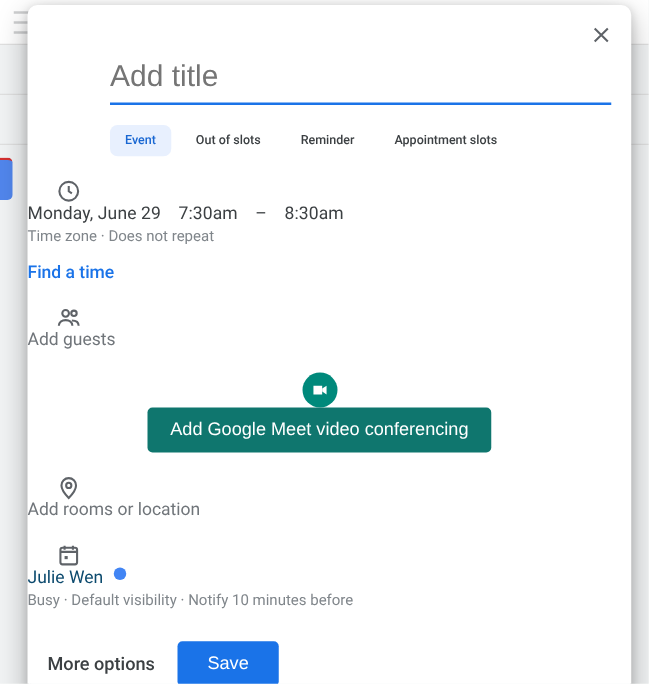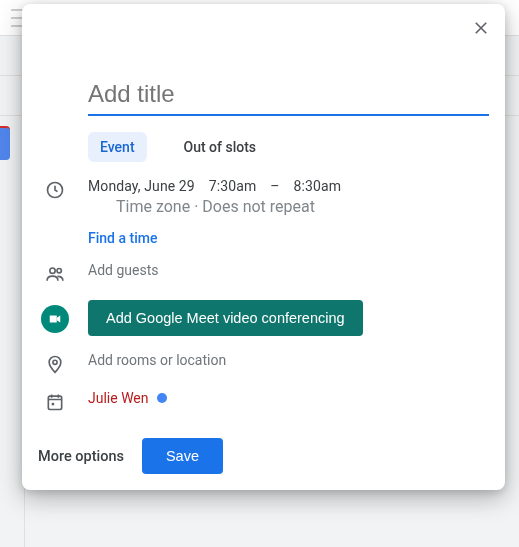--- a/index.html
+++ b/index.html
@@ -51,55 +51,56 @@
     justify-content: flex-end;
     padding: 8px 8px 0 0;
   }
   .close-btn {
     width: 32px; height: 32px;
     border-radius: 50%;
     display: flex; align-items: center; justify-content: center;
     color: #5f6368;
     cursor: pointer;
   }
-  .title-wrap { padding: 0 16px 0 66px; margin-top: 32px; }
+  .title-wrap { padding: 0 16px 0 66px; }
   .title-input {
     width: 100%;
     border: none;
     border-bottom: 2px solid #1a73e8;
     font-size: 24px;
     font-weight: 400;
     color: #3c4043;
     padding: 4px 0 6px 0;
     outline: none;
     background: transparent;
   }
   .title-input::placeholder { color: #757575; }
   .tabs {
     display: flex;
-    gap: 25px;
+    gap: 8px;
     padding: 16px 16px 8px 66px;
-    font-size: 14px;
+    font-size: 10px;
     font-weight: 500;
   }
   .tab {
     padding: 7px 12px;
     border-radius: 6px;
     color: #3c4043;
     cursor: pointer;
     white-space: nowrap;
   }
   .tab.active {
     background: #e8f0fe;
     color: #1967d2;
   }
   .row {
     display: flex;
     align-items: flex-start;
     padding: 8px 16px 8px 0;
+    flex-direction: column;
   }
   .row .icon-col {
     width: 66px;
     display: flex;
     justify-content: center;
     padding-top: 2px;
     color: #5f6368;
   }
   .row .content-col {
     flex: 1;
@@ -108,24 +109,23 @@
   }
   .datetime-line {
     display: flex;
     gap: 14px;
     align-items: center;
     font-size: 14px;
     color: #3c4043;
     letter-spacing: .1px;
   }
   .sub-line {
-    font-size: 16px;
+    font-size: 12px;
     color: #80868b;
     margin-top: 3px;
-    margin-left: 28px;
   }
   .link-text {
     color: #1a73e8;
     font-weight: 500;
     font-size: 14px;
     cursor: pointer;
     margin-top: 14px;
     display: inline-block;
   }
   .placeholder-text {
@@ -141,21 +141,21 @@
     border: none;
     border-radius: 4px;
     cursor: pointer;
   }
   .meet-badge {
     width: 28px; height: 28px;
     background: #00897b;
     border-radius: 50%;
     display:flex; align-items:center; justify-content:center;
   }
-  .organizer-line { display:flex; align-items:center; gap:8px; font-size:14px; color:#b91c1c;}
+  .organizer-line { display:flex; align-items:flex-start; gap:8px; font-size:14px; color:#0c4a6e;}
   .dot { width:10px; height:10px; border-radius:50%; background:#4285f4; display:inline-block;}
   .footer {
     display: flex;
     justify-content: flex-start;
     align-items: center;
     gap: 18px;
     padding: 18px 16px 4px 16px;
   }
   .more-opt {
     font-size: 14.5px;
@@ -201,20 +201,22 @@
     </div>
   </div>
 
   <div class="title-wrap">
     <input class="title-input" type="text" placeholder="Add title" style="">
   </div>
 
   <div class="tabs">
     <div class="tab active">Event</div>
     <div class="tab">Out of slots</div>
+    <div class="tab">Reminder</div>
+    <div class="tab">Appointment slots</div>
   </div>
 
   <div class="row">
     <div class="icon-col">
       <svg width="20" height="20" viewBox="0 0 24 24" fill="none" stroke="#5f6368" stroke-width="2">
           <circle cx="12" cy="12" r="9"></circle>
           <path d="M12 7v5l3 2"></path>
         </svg>
     </div>
     <div class="content-col">
@@ -280,20 +282,27 @@
           <rect x="4" y="5" width="16" height="16" rx="2"></rect>
           <path d="M4 9h16M8 3v4M16 3v4"></path>
           <rect x="8" y="13" width="3" height="3" fill="#5f6368" stroke="none"></rect>
         </svg>
     </div>
     <div class="content-col">
       <div class="organizer-line">
         <span>Julie Wen</span>
         <span class="dot"></span>
       </div>
+      <div class="sub-line">
+        <span>Busy</span>
+        <span> · </span>
+        <span>Default visibility</span>
+        <span> · </span>
+        <span>Notify 10 minutes before</span>
+      </div>
     </div>
   </div>
 
   <div class="footer">
     <span class="more-opt">More options</span>
     <button class="save-btn">Save</button>
   </div>
 
 </div>
 

